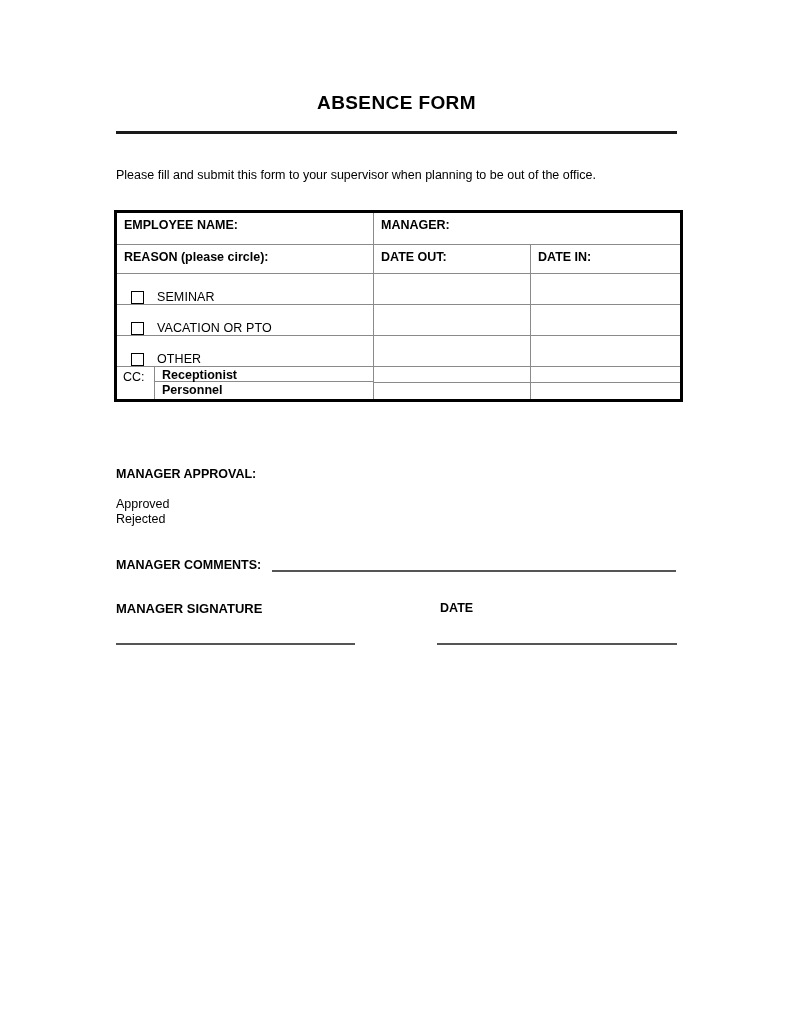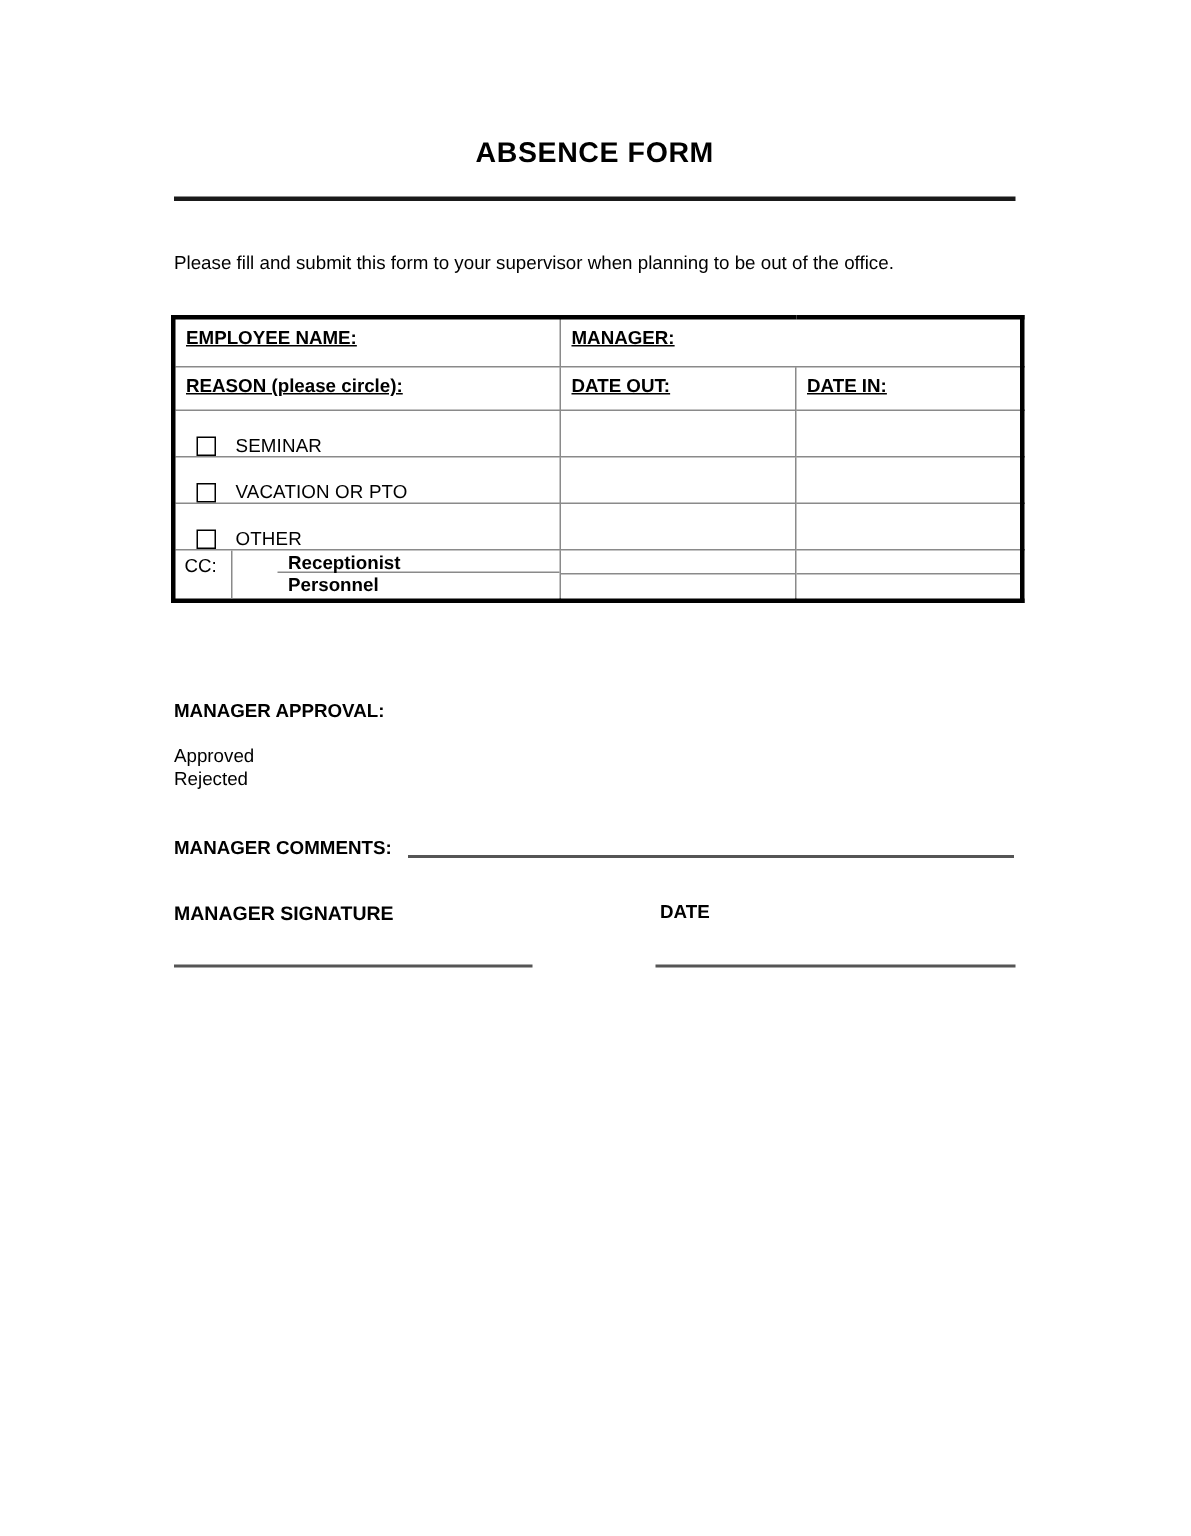--- a/index.html
+++ b/index.html
@@ -69,21 +69,20 @@
     padding: 0;
     vertical-align: top;
     font-size: 12.5px;
   }
   .col-1 { width: 258px; }
   .col-2 { width: 157px; }
   .col-3 { width: 151px; }
 
   .cell-pad {
     padding: 5px 0 0 7px;
-    text-decoration: underline;
   }
   .hdr {
     font-weight: bold;
     font-size: 12.5px;
   }
   .row-head { height: 33px; }
   .row-head2 { height: 29px; }
   .row-check { height: 30px; }
 
   
@@ -115,21 +114,20 @@
   }
   .chk-label {
     font-size: 12.5px;
     letter-spacing: 0.1px;
   }
 
   
   .cc-wrap {
     display: flex;
     height: 100%;
-    gap: 30px;
   }
   .cc-label {
     width: 38px;
     flex: none;
     border-right: 1px solid #8a8a8a;
     font-size: 12.5px;
     padding: 3px 0 0 6px;
     box-sizing: border-box;
   }
   .cc-names {

